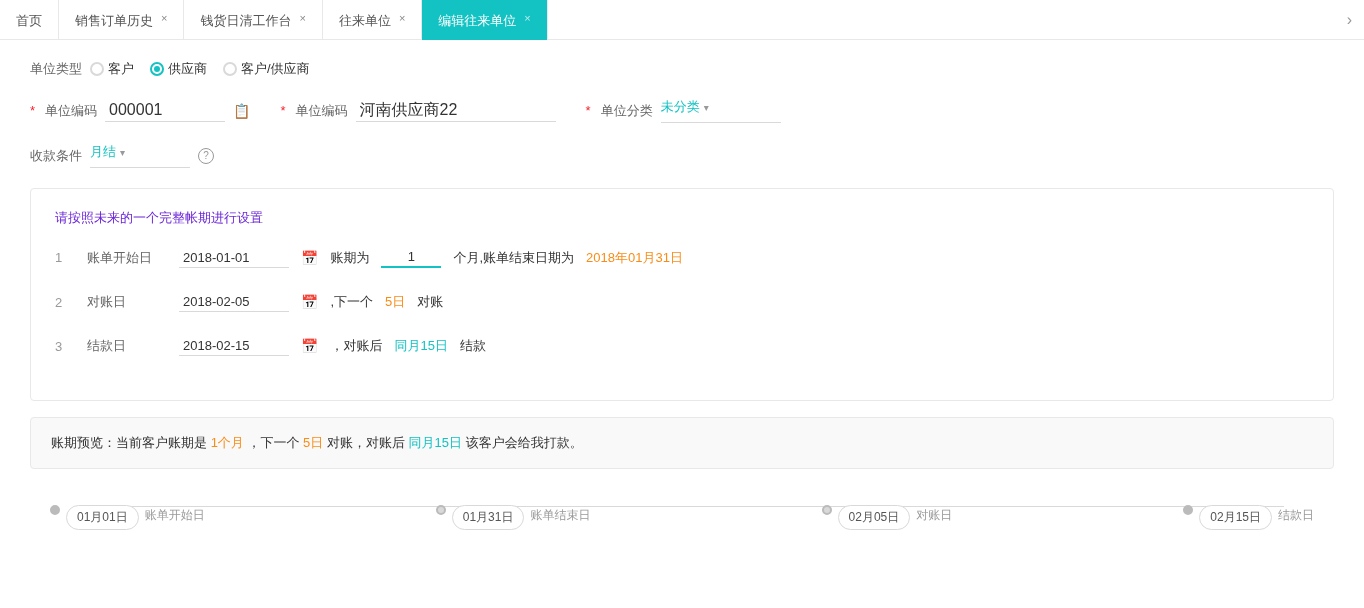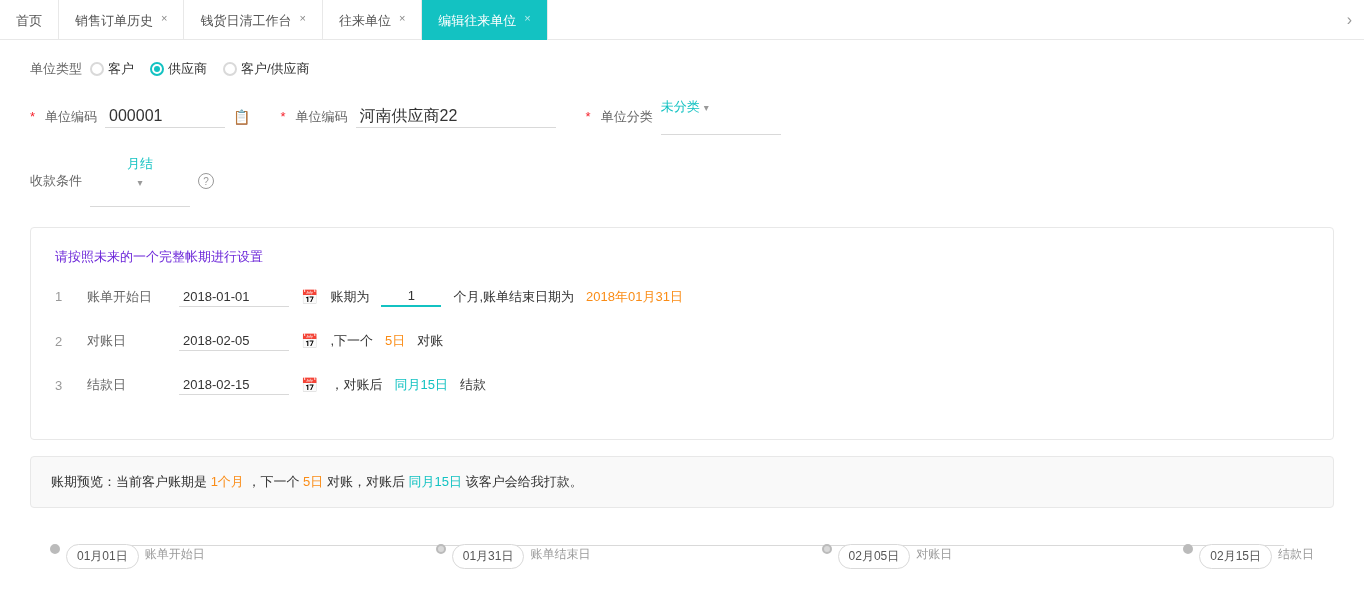--- a/index.html
+++ b/index.html
@@ -99,21 +99,21 @@
       color: #333;
       background: transparent;
       width: 160px;
     }
 
     .select-wrapper {
       display: flex;
       align-items: center;
       gap: 4px;
       border-bottom: 1px solid #d9d9d9;
-      padding-bottom: 18px;
+      padding-bottom: 6px;
       cursor: pointer;
     }
     .select-value { color: #13c2c2; font-size: 13px; }
     .chevron-down { font-size: 10px; color: #999; }
 
     
     .cal-icon { color: #13c2c2; cursor: pointer; font-size: 14px; }
 
     
     .help-icon {
@@ -307,21 +307,21 @@
       <div class="select-wrapper" style="min-width:120px;">
         <span class="select-value">未分类</span>
         <span class="chevron-down">▾</span>
       </div>
     </div>
   </div>
 
   <div class="form-row">
     <div class="form-field">
       <span class="form-label">收款条件</span>
-      <div class="select-wrapper" style="min-width:100px;flex-direction:column;">
+      <div class="select-wrapper" style="min-width:100px;">
         <span class="select-value">月结</span>
         <span class="chevron-down">▾</span>
       </div>
       <div class="help-icon">?</div>
     </div>
   </div>
 
   <div class="section-box">
     <div class="section-title">请按照未来的一个完整帐期进行设置</div>
 

